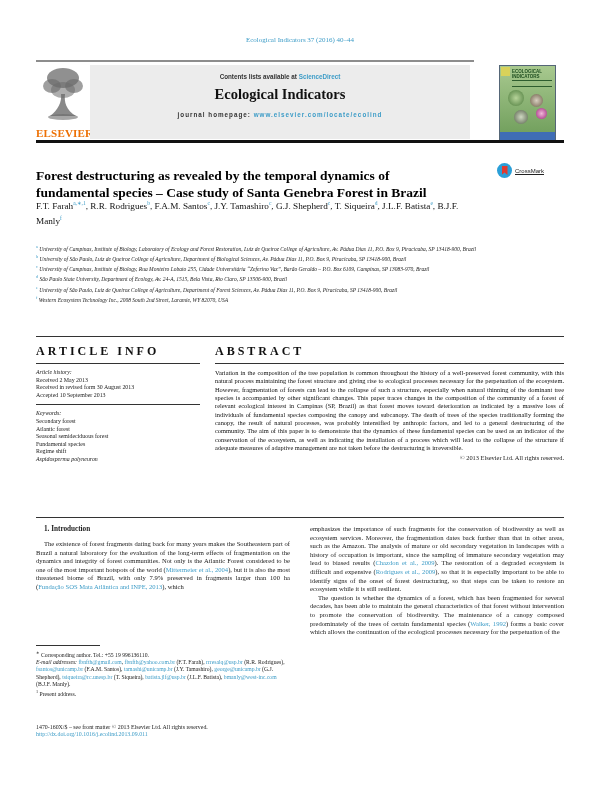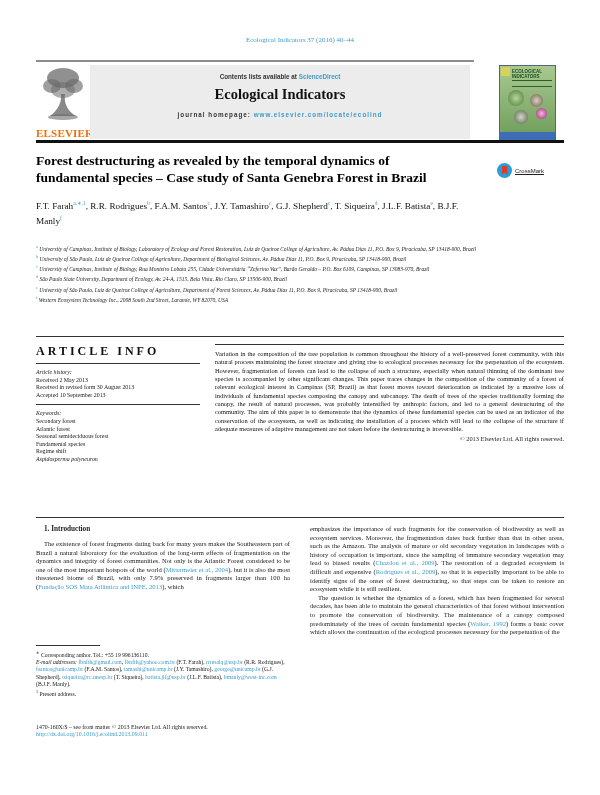--- a/index.html
+++ b/index.html
@@ -31,21 +31,21 @@
   .cover-sub{position:absolute;top:14px;left:12px;width:40px;height:5px;
              border-top:1px solid #2e5d2e;border-bottom:1px solid #2e5d2e;}
   .c1,.c2,.c3,.c4{position:absolute;border-radius:50%;}
   .c1{width:16px;height:16px;left:8px;top:24px;background:radial-gradient(#b7d49a,#4a7a3a);}
   .c2{width:13px;height:13px;left:30px;top:28px;background:radial-gradient(#d8cfc0,#6b5d46);}
   .c3{width:14px;height:14px;left:14px;top:44px;background:radial-gradient(#cfd8c2,#55604a);}
   .c4{width:11px;height:11px;left:36px;top:42px;background:radial-gradient(#f0b8d8,#a0257d);}
   .cover-strip{position:absolute;bottom:0;left:0;width:100%;height:8px;background:#3f6db5;}
   .rule-black{position:absolute;top:140px;left:36px;width:528px;height:2.5px;background:#111;}
   
-  .title{position:absolute;top:153px;left:36px;width:450px;margin:0;font-weight:bold;
+  .title{position:absolute;top:168px;left:36px;width:450px;margin:0;font-weight:bold;
          font-size:13.5px;line-height:16.5px;color:#000;}
   .crossmark{position:absolute;top:163px;left:497px;width:64px;display:flex;align-items:center;gap:3px;}
   .cm-circle{width:15px;height:15px;border-radius:50%;background:#2a9fd8;position:relative;flex:0 0 auto;}
   .cm-flag{position:absolute;left:4.5px;top:3px;width:6px;height:9px;background:#e03a2f;
            clip-path:polygon(0 0,100% 0,100% 100%,50% 72%,0 100%);}
   .cm-label{font-family:"Liberation Sans",sans-serif;font-size:6px;color:#222;text-decoration:underline;}
   .authors{position:absolute;top:198px;left:36px;width:450px;font-size:9.2px;line-height:11.5px;color:#111;}
   .authors sup{font-size:5.5px;}
   .affs{position:absolute;top:243px;left:36px;width:528px;font-size:5.5px;line-height:7.3px;
         font-style:italic;color:#222;}
@@ -158,20 +158,21 @@
     <div class="kw it">Keywords:</div>
     <div class="kw">Secondary forest</div>
     <div class="kw">Atlantic forest</div>
     <div class="kw">Seasonal semideciduous forest</div>
     <div class="kw">Fundamental species</div>
     <div class="kw">Regime shift</div>
     <div class="kw it">Aspidosperma polyneuron</div>
   </div>
 
   <div class="abs-col">
+    <div class="sec-head">ABSTRACT</div>
     <div class="head-rule"></div>
     <div class="abs-text">Variation in the composition of the tree population is common throughout the history of a well-preserved forest community, with this natural process maintaining the forest structure and giving rise to ecological processes necessary for the perpetuation of the ecosystem. However, fragmentation of forests can lead to the collapse of such a structure, especially when natural thinning of the dominant tree species is accompanied by other significant changes. This paper traces changes in the composition of the community of a forest of relevant ecological interest in Campinas (SP, Brazil) as that forest moves toward deterioration as indicated by a massive loss of individuals of fundamental species composing the canopy and subcanopy. The death of trees of the species traditionally forming the canopy, the result of natural processes, was probably intensified by anthropic factors, and led to a general destructuring of the community. The aim of this paper is to demonstrate that the dynamics of these fundamental species can be used as an indicator of the conservation of the ecosystem, as well as indicating the installation of a process which will lead to the collapse of the structure if adequate measures of adaptive management are not taken before the destructuring is irreversible.</div>
     <div class="abs-copy">© 2013 Elsevier Ltd. All rights reserved.</div>
   </div>
 
   <div class="sec-rule-bot"></div>
 
   <div class="col-left">
     <h2 class="body-head">1. Introduction</h2>
     <p class="body-p indent"><span>The existence of forest fragments dating back for many years makes the Southeastern part of Brazil a natural laboratory for the evaluation of the long-term effects of fragmentation on the dynamics and integrity of forest communities. Not only is the Atlantic Forest considered to be one of the most important hotspots of the world (</span><a href="#" class="blue">Mittermeier et al., 2004</a><span>), but it is also the most threatened biome of Brazil, with only 7.9% preserved in fragments larger than 100 ha (</span><a href="#" class="blue">Fundação SOS Mata Atlântica and INPE, 2013</a><span>), which</span></p>

